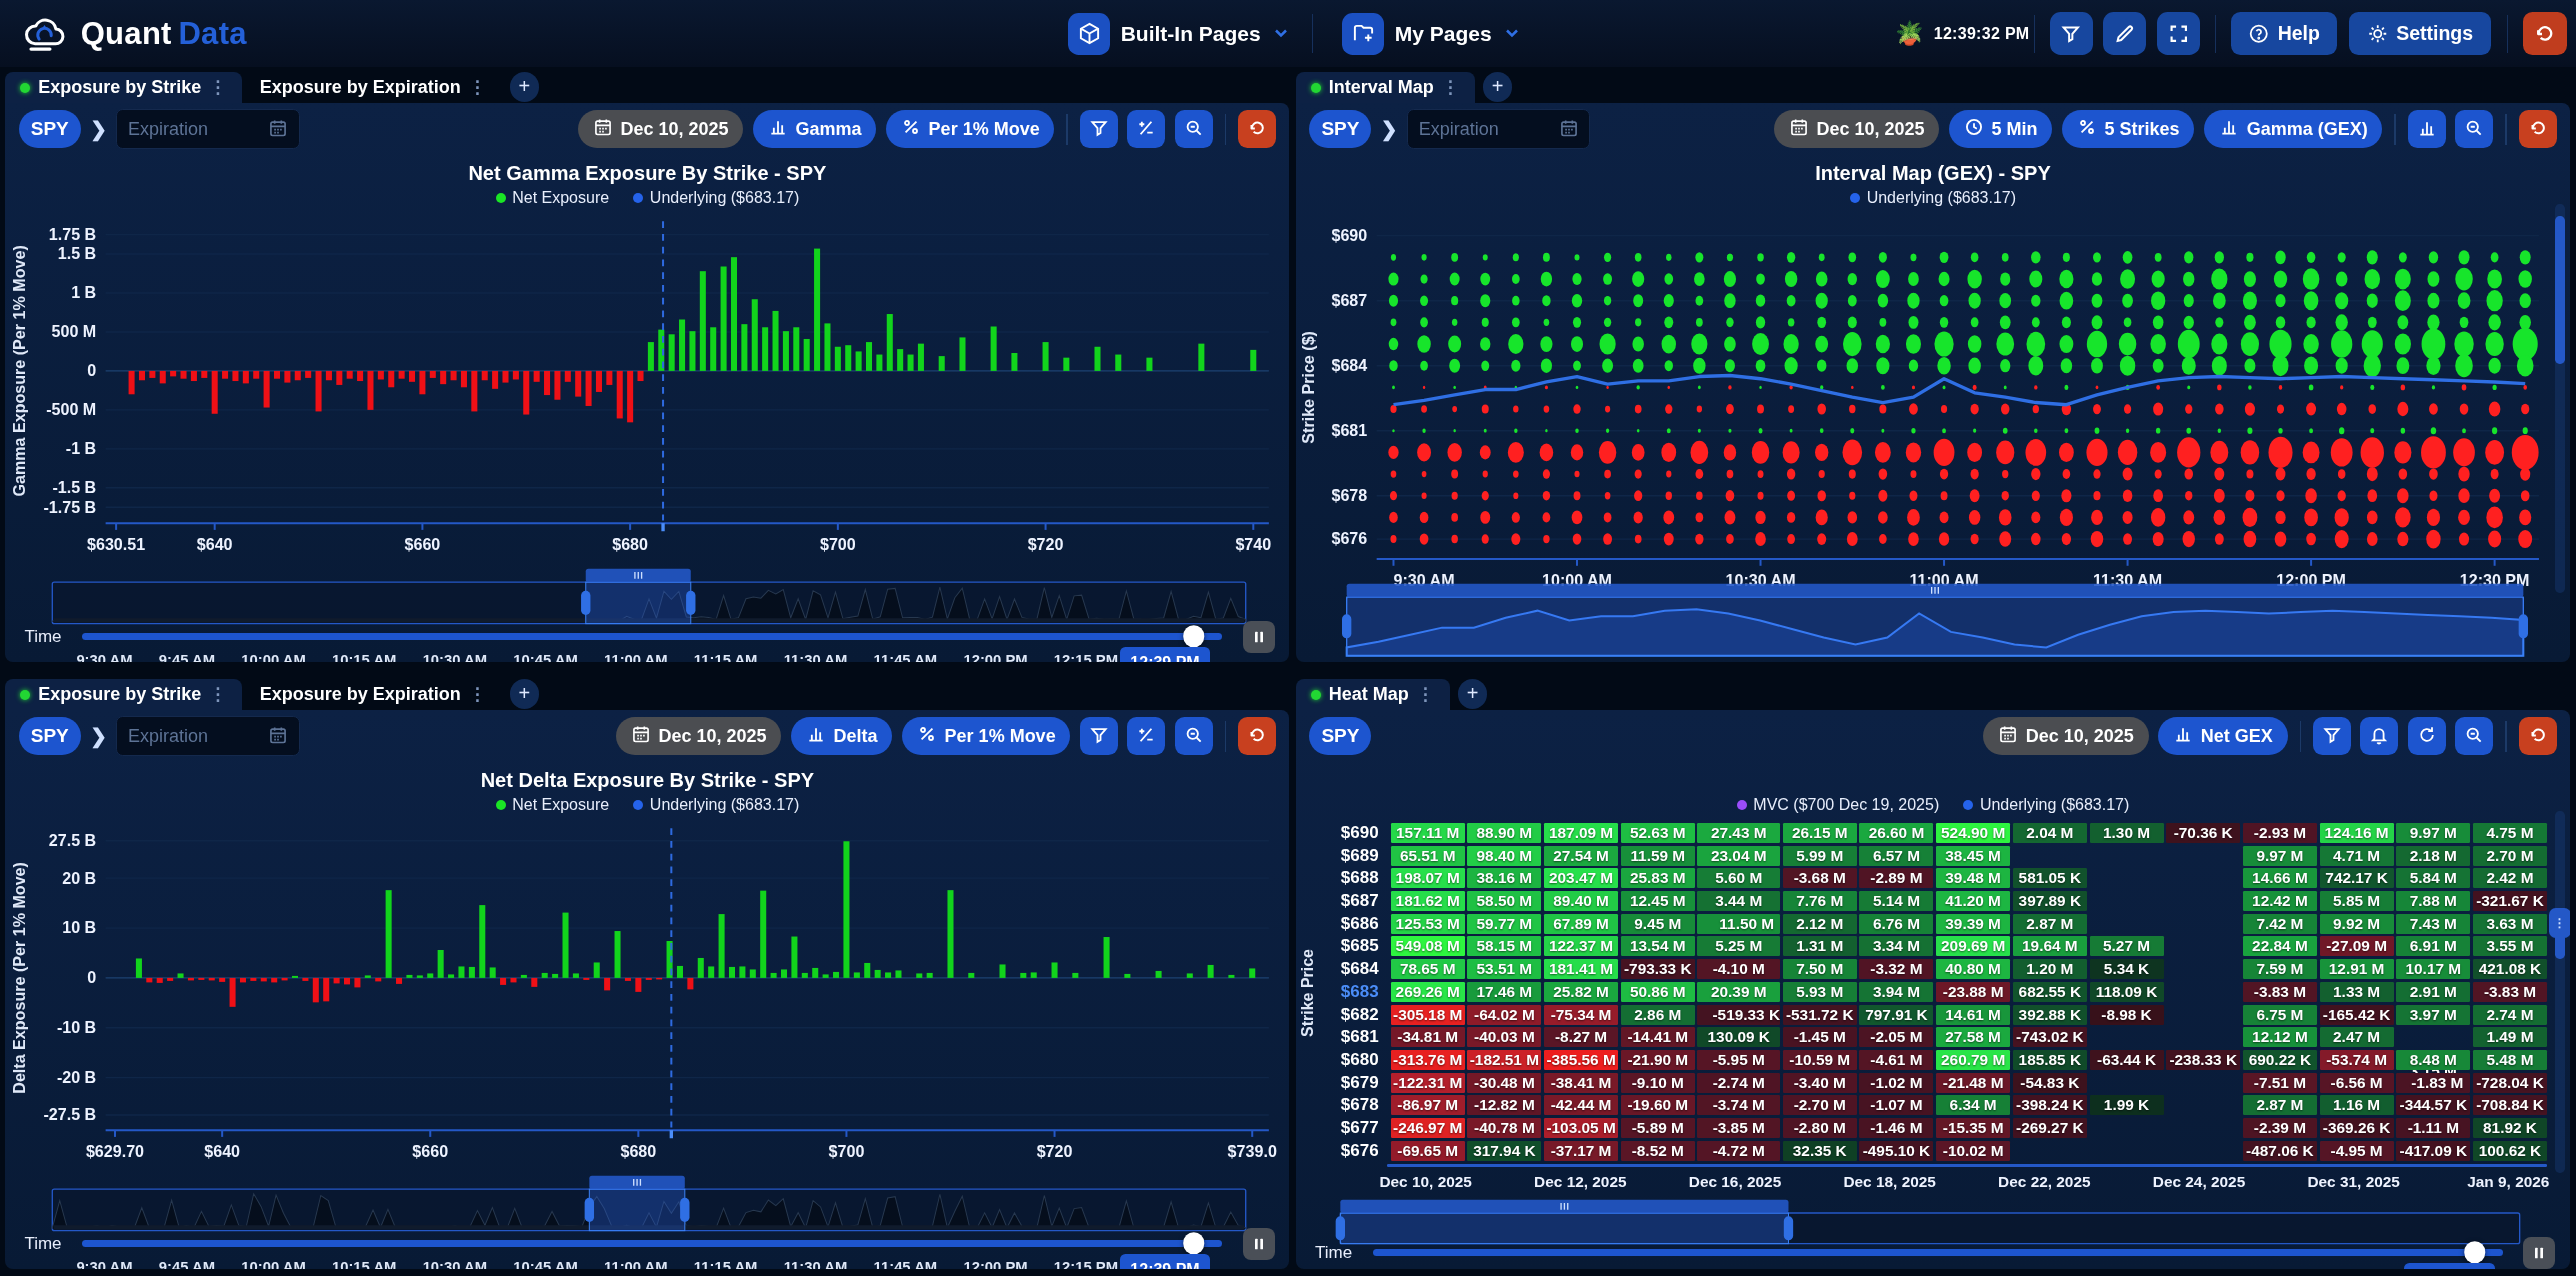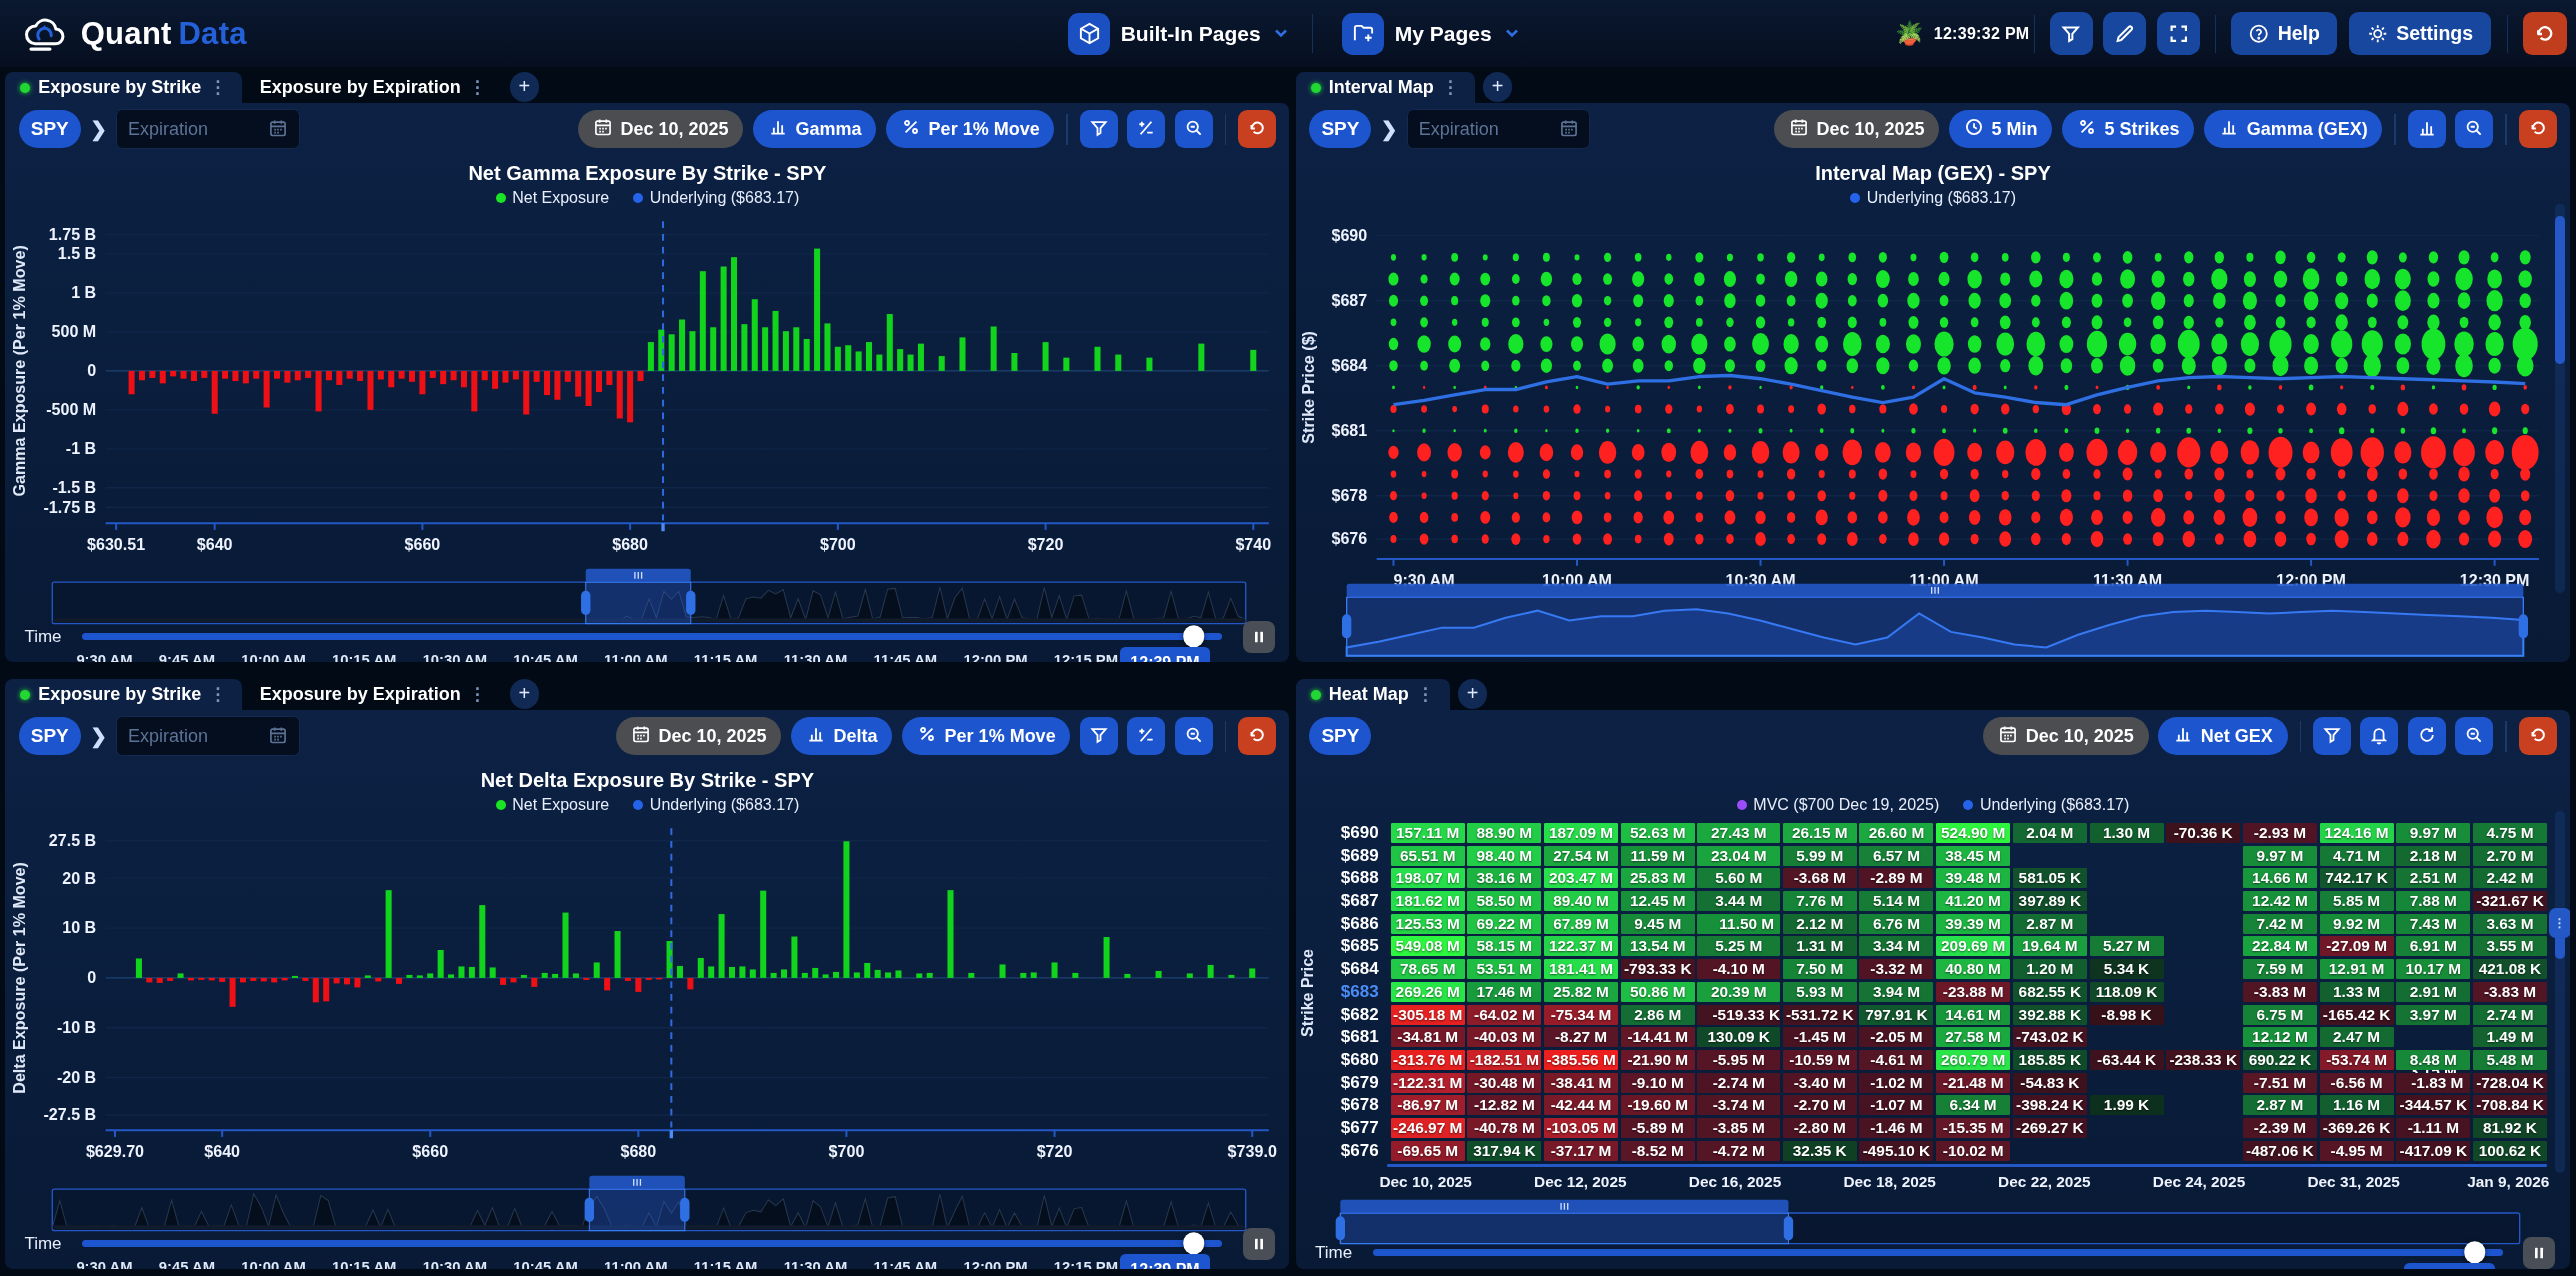--- a/index.html
+++ b/index.html
@@ -1439,41 +1439,41 @@
             <div class="heat-cell" style="background: rgb(26, 167, 63);">25.83 M</div>
             <div class="heat-cell" style="background: rgb(22, 125, 54);">5.60 M</div>
             <div class="heat-cell" style="background: rgb(82, 21, 36);">-3.68 M</div>
             <div class="heat-cell" style="background: rgb(80, 20, 36);">-2.89 M</div>
             <div class="heat-cell" style="background: rgb(29, 181, 65);">39.48 M</div>
             <div class="heat-cell" style="background: rgb(17, 82, 44);">581.05 K</div>
             <div class="heat-cell" style="background: transparent;"></div>
             <div class="heat-cell" style="background: transparent;"></div>
             <div class="heat-cell" style="background: rgb(24, 150, 59);">14.66 M</div>
             <div class="heat-cell" style="background: rgb(17, 86, 45);">742.17 K</div>
-            <div class="heat-cell" style="background: rgb(21, 115, 52);">2.51 M</div>
+            <div class="heat-cell" style="background: rgb(21, 115, 52);">5.84 M</div>
             <div class="heat-cell" style="background: rgb(20, 107, 50);">2.42 M</div>
             <div class="heat-strike">$687</div>
             <div class="heat-cell" style="background: rgb(38, 221, 74);">181.62 M</div>
             <div class="heat-cell" style="background: rgb(31, 193, 68);">58.50 M</div>
             <div class="heat-cell" style="background: rgb(34, 204, 70);">89.40 M</div>
             <div class="heat-cell" style="background: rgb(23, 146, 58);">12.45 M</div>
             <div class="heat-cell" style="background: rgb(21, 113, 51);">3.44 M</div>
             <div class="heat-cell" style="background: rgb(22, 133, 56);">7.76 M</div>
             <div class="heat-cell" style="background: rgb(22, 123, 53);">5.14 M</div>
             <div class="heat-cell" style="background: rgb(29, 182, 66);">41.20 M</div>
             <div class="heat-cell" style="background: rgb(17, 80, 43);">397.89 K</div>
             <div class="heat-cell" style="background: transparent;"></div>
             <div class="heat-cell" style="background: transparent;"></div>
             <div class="heat-cell" style="background: rgb(23, 146, 58);">12.42 M</div>
             <div class="heat-cell" style="background: rgb(22, 126, 54);">5.85 M</div>
             <div class="heat-cell" style="background: rgb(22, 134, 56);">7.88 M</div>
             <div class="heat-cell" style="background: rgb(67, 18, 32);">-321.67 K</div>
             <div class="heat-strike">$686</div>
             <div class="heat-cell" style="background: rgb(36, 212, 72);">125.53 M</div>
-            <div class="heat-cell" style="background: rgb(32, 197, 69);">69.22 M</div>
+            <div class="heat-cell" style="background: rgb(32, 197, 69);">59.77 M</div>
             <div class="heat-cell" style="background: rgb(32, 197, 69);">67.89 M</div>
             <div class="heat-cell" style="background: rgb(23, 139, 57);">9.45 M</div>
             <div class="heat-cell" style="background: rgb(23, 144, 58); padding-left: 16px;">11.50 M</div>
             <div class="heat-cell" style="background: rgb(20, 105, 49);">2.12 M</div>
             <div class="heat-cell" style="background: rgb(22, 130, 55);">6.76 M</div>
             <div class="heat-cell" style="background: rgb(29, 181, 65);">39.39 M</div>
             <div class="heat-cell" style="background: rgb(20, 110, 51);">2.87 M</div>
             <div class="heat-cell" style="background: transparent;"></div>
             <div class="heat-cell" style="background: transparent;"></div>
             <div class="heat-cell" style="background: rgb(22, 132, 55);">7.42 M</div>

